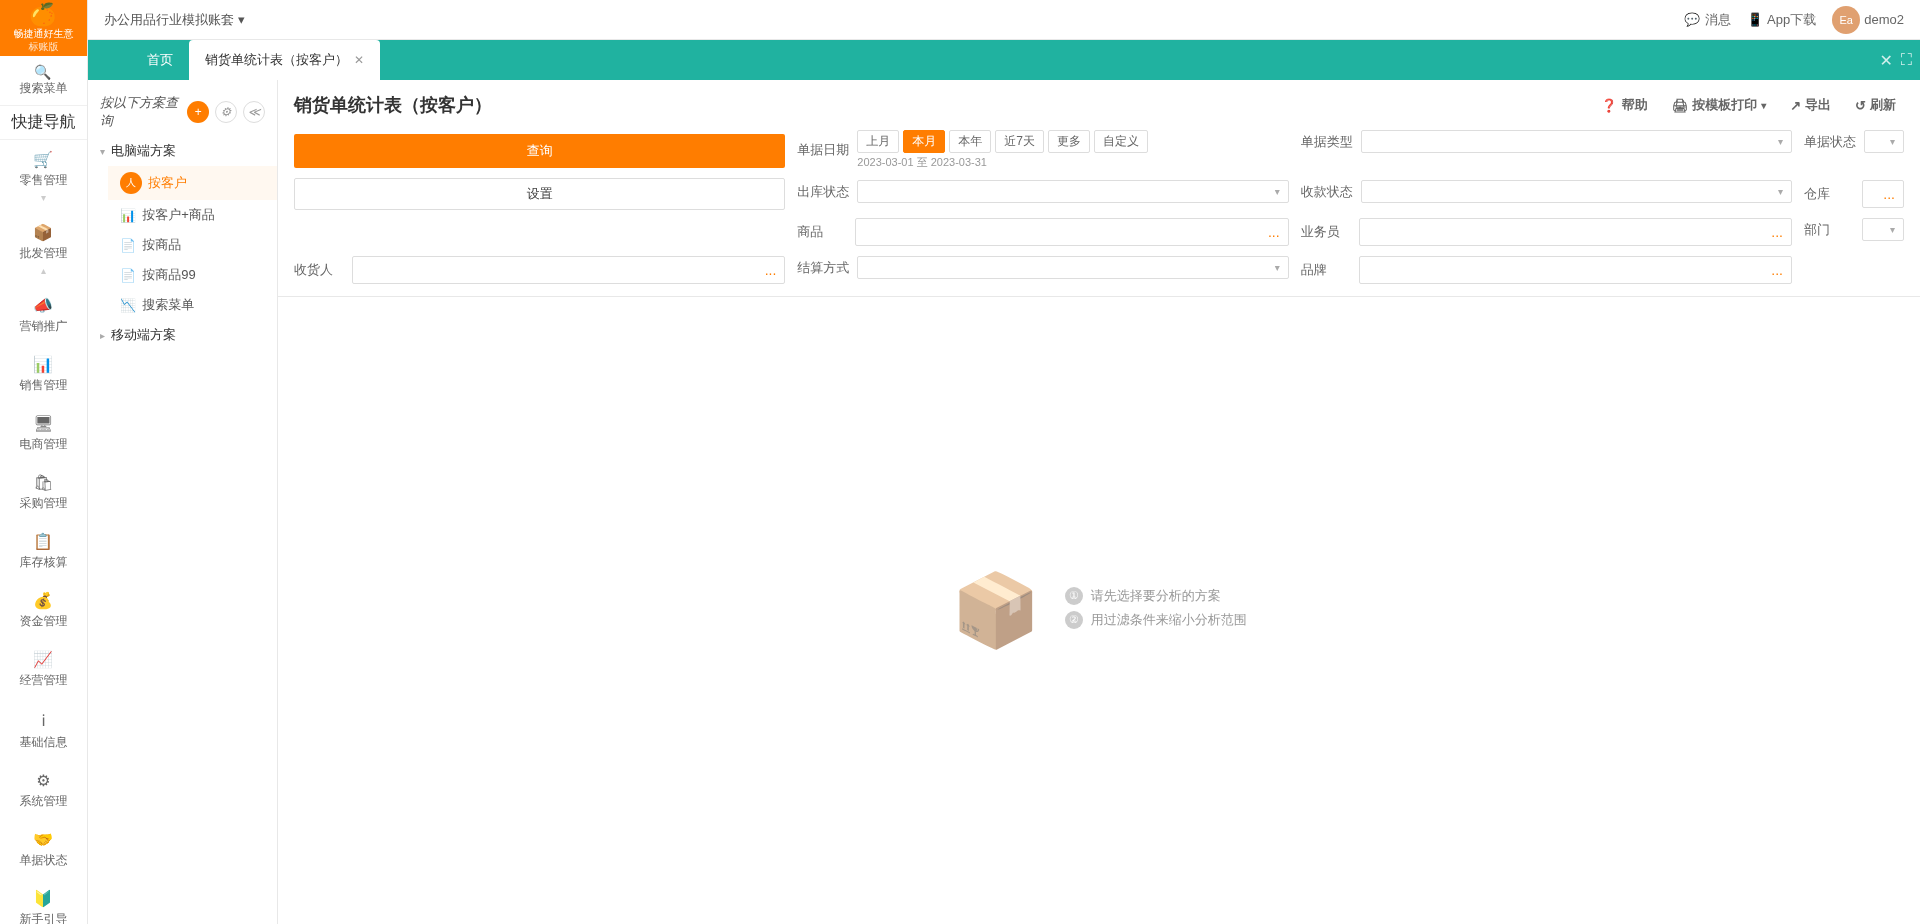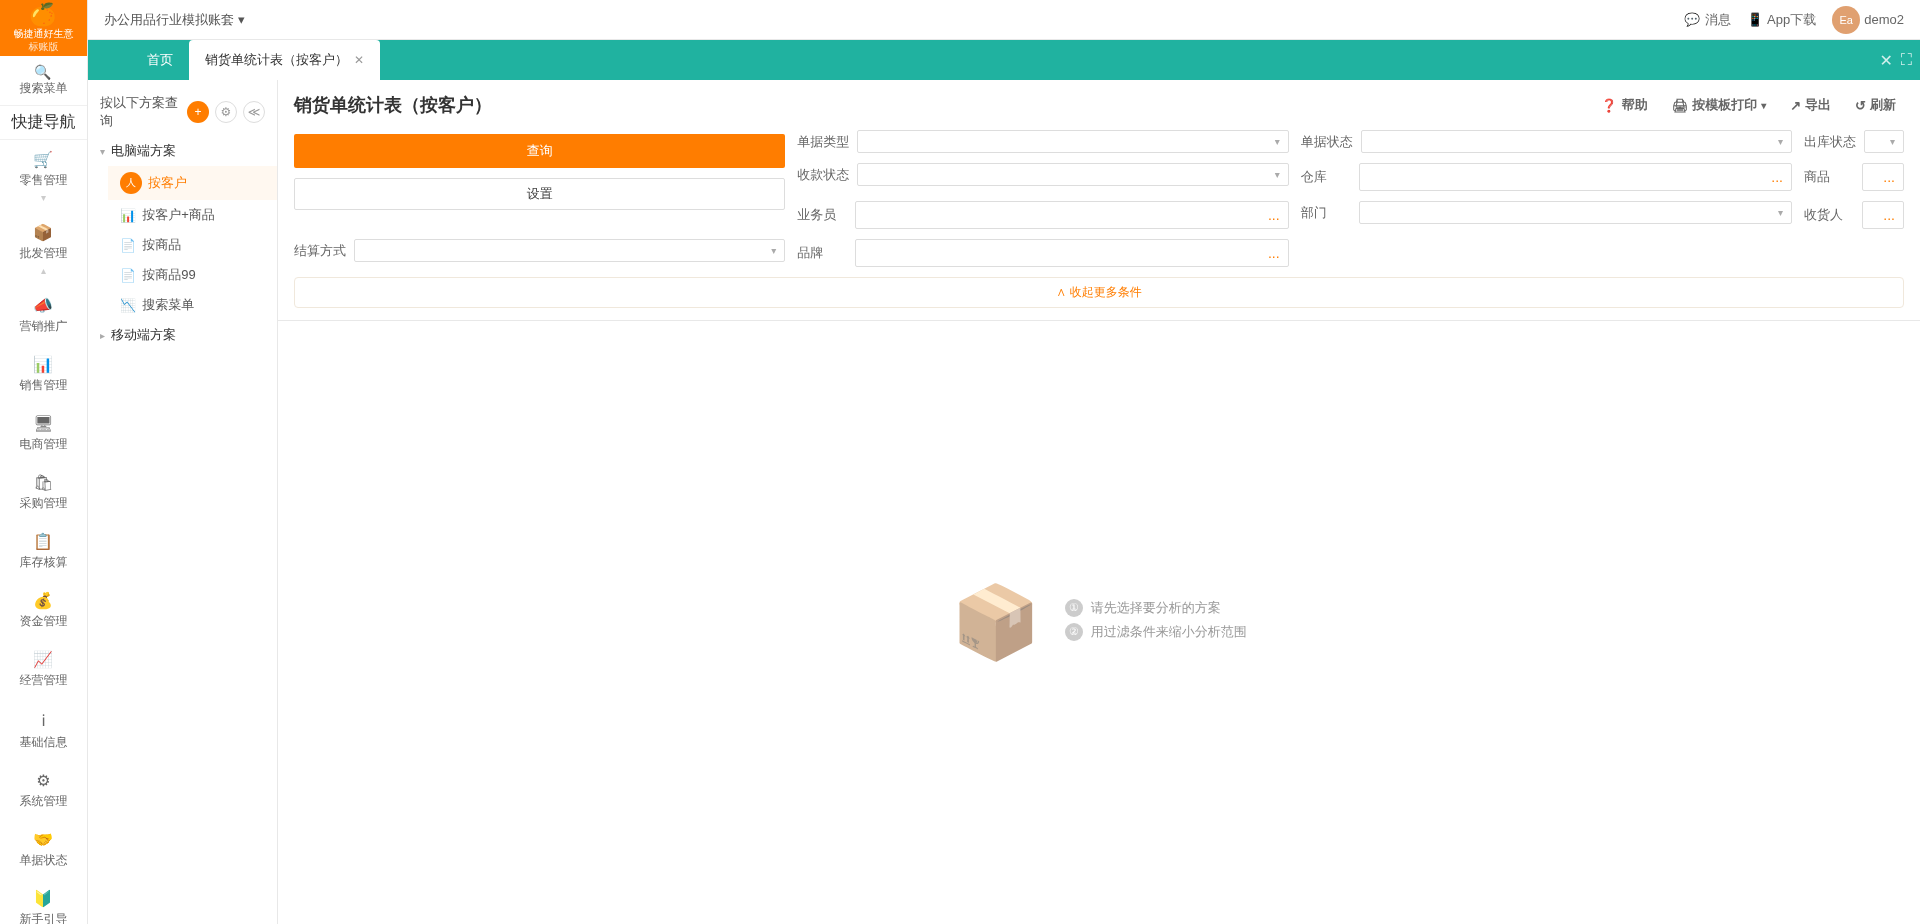--- a/index.html
+++ b/index.html
@@ -30,21 +30,21 @@
     .tab.home { color: #fff; font-weight: 500; margin-left: 43px; }
     .tab.active { background: #fff; color: #333; border-radius: 4px 4px 0 0; }
     .tab-close { color: #999; font-size: 12px; cursor: pointer; }
     .tabbar-right { margin-left: auto; display: flex; align-items: center; gap: 8px; padding-right: 8px; color: rgba(255,255,255,0.8); font-size: 16px; cursor: pointer; }
 
     
     .content { flex: 1; display: flex; overflow: hidden; background: #f5f5f5; }
 
     
     .left-panel { width: 190px; background: #fff; border-right: 1px solid #e8e8e8; flex-shrink: 0; padding: 8px 0; }
-    .left-panel-header { display: flex; align-items: center; justify-content: flex-start; padding: 6px 12px; font-size: 13px; color: #333; }
+    .left-panel-header { display: flex; align-items: center; justify-content: flex-start; padding: 6px 12px; font-size: 13px; color: #333; font-style: italic; }
     .left-panel-header-title { font-size: 13px; color: #555; }
     .left-panel-icons { display: flex; gap: 6px; align-items: center; }
     .left-panel-icon { width: 22px; height: 22px; border-radius: 50%; background: #ff7d00; color: #fff; display: flex; align-items: center; justify-content: center; font-size: 12px; cursor: pointer; }
     .left-panel-icon.outline { background: #fff; color: #999; border: 1px solid #ddd; }
     .tree-item { padding: 6px 12px; cursor: pointer; display: flex; align-items: center; gap: 6px; font-size: 13px; color: #555; }
     .tree-item.parent { font-weight: 500; color: #333; }
     .tree-item.active { color: #ff7d00; background: #fff8f0; }
     .tree-item .active-dot { width: 22px; height: 22px; background: #ff7d00; border-radius: 50%; color: #fff; display: flex; align-items: center; justify-content: center; font-size: 11px; }
     .tree-sub { padding-left: 20px; }
 
@@ -263,20 +263,34 @@
             </div>
             <div class="action-btn">
               <span>↺</span>
               <span>刷新</span>
             </div>
           </div>
         </div>
 
         <div style="display:grid; grid-template-columns: 1fr 1fr 1fr 100px; gap:10px 12px; align-items:start;">
 
+          <div class="filter-item">
+            <div class="filter-label">单据日期</div>
+            <div class="filter-control">
+              <div class="date-filter">
+                <button class="date-btn">上月</button>
+                <button class="date-btn active">本月</button>
+                <button class="date-btn">本年</button>
+                <button class="date-btn">近7天</button>
+                <button class="date-btn">更多</button>
+                <button class="date-btn">自定义</button>
+              </div>
+              <div class="date-range">2023-03-01 至 2023-03-31</div>
+            </div>
+          </div>
 
           <div class="filter-item">
             <div class="filter-label">单据类型</div>
             <div class="filter-control">
               <div class="select-control">
                 <span></span>
                 <span class="arrow-down">▾</span>
               </div>
             </div>
           </div>
@@ -381,24 +395,20 @@
             <div class="filter-control">
               <div class="select-control">
                 <span></span>
                 <span class="dotdot">...</span>
               </div>
             </div>
           </div>
 
         </div>
 
-        <div class="collapse-row" style="margin-top:10px; border-radius:4px; border:1px solid #f0e8dc;">
-          <span>∧</span>
-          <span>收起更多条件</span>
-        </div>
 
       </div>
 
       <div class="empty-state">
         <div style="display:flex; gap:24px; align-items:center;">
           <div style="font-size:72px; opacity:0.6;">📦</div>
           <div class="empty-text">
             <div class="empty-text-item">
               <div class="empty-num">①</div>
               <span>请先选择要分析的方案</span>

